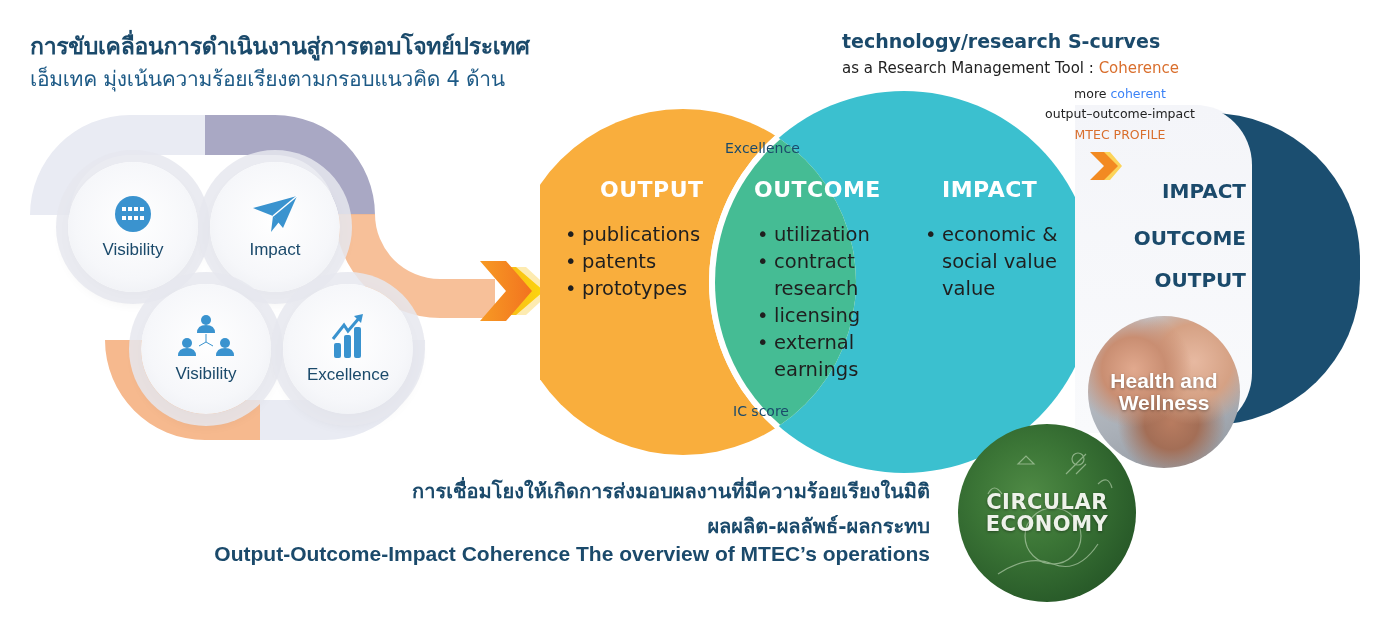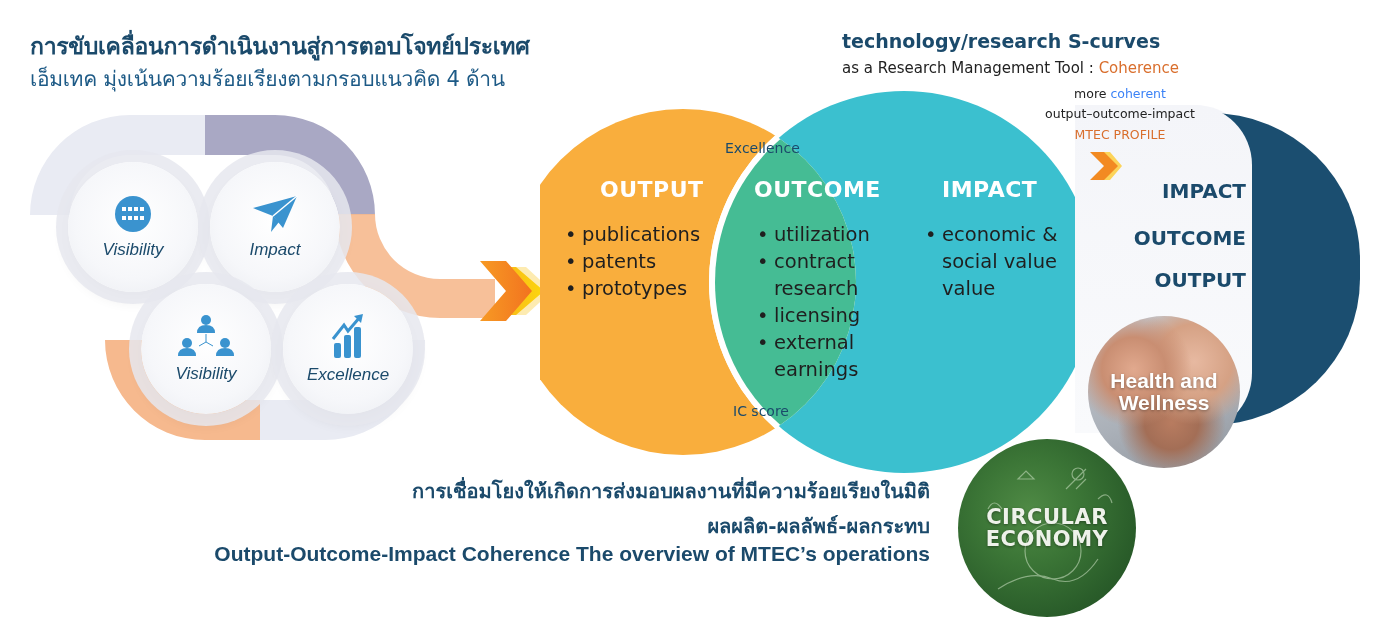--- a/index.html
+++ b/index.html
@@ -14,21 +14,21 @@
     
     .st-title { left: 842px; top: 30px; font-size: 19px; font-weight: bold; color: #1b4a6b; white-space: nowrap; }
     .st-sub { left: 842px; top: 59px; font-size: 15px; color: #222; white-space: nowrap; }
     .st-sub .accent { color: #d96e2c; }
     .note { font-size: 12.5px; color: #222; text-align: center; white-space: nowrap; }
     .note .accent { color: #3b82f6; }
     .pillar {
       position: absolute; width: 130px; height: 130px; border-radius: 50%;
       background: radial-gradient(circle at 50% 45%, #ffffff 0%, #f6f7fa 60%, #e9ebf0 100%);
       box-shadow: 0 0 0 12px rgba(230,232,238,0.85), 0 6px 16px rgba(0,0,0,0.12);
-      display: flex; flex-direction: column; align-items: center; justify-content: center; font-style: italic;
+      display: flex; flex-direction: column; align-items: center; justify-content: center;
     }
     .pillar .lbl { font-family: "Liberation Sans", sans-serif; font-size: 17px; color: #1b4a6b; margin-top: 6px; }
     .pillar svg { display: block; }
     .venn-head { position: absolute; font-family: "DejaVu Sans", sans-serif; font-weight: bold; font-size: 22px; color: #ffffff; letter-spacing: 0.5px; white-space: nowrap; }
     .venn-list { position: absolute; list-style: none; font-family: "DejaVu Sans", sans-serif; font-size: 19.5px; line-height: 27px; color: #1f1f1f; }
     .venn-list li { position: relative; padding-left: 17px; white-space: nowrap; }
     .venn-list li::before { content: "•"; position: absolute; left: 0; top: 0; }
     .venn-list li.cont::before { content: ""; }
     .venn-note { position: absolute; font-size: 14px; color: #1b4a6b; white-space: nowrap; }
 
@@ -38,21 +38,21 @@
     .stack { position: absolute; right: 149px; font-family: "DejaVu Sans", sans-serif; font-weight: bold; font-size: 20px; color: #1b4a6b; text-align: right; white-space: nowrap; }
 
     .photo { position: absolute; border-radius: 50%; overflow: hidden; display: flex; align-items: center; justify-content: center; text-align: center; }
     .photo .cap { position: relative; z-index: 2; color: #ffffff; font-weight: bold; line-height: 1.05; }
     .health { left: 1088px; top: 316px; width: 152px; height: 152px;
       background: radial-gradient(circle at 30% 35%, #e1a98e 0%, #c98e72 22%, transparent 40%),
                   radial-gradient(circle at 70% 30%, #e7b9a1 0%, #d5a184 25%, transparent 42%),
                   radial-gradient(circle at 55% 70%, #b87c60 0%, #a36e56 20%, transparent 40%),
                   linear-gradient(160deg, #c8ccd2, #aab0b8 60%, #8f959d); }
     .health .cap { font-family: "Liberation Sans", sans-serif; font-size: 21px; text-shadow: 0 1px 3px rgba(0,0,0,0.35); }
-    .circular { left: 958px; top: 439px; width: 178px; height: 178px;
+    .circular { left: 958px; top: 424px; width: 178px; height: 178px;
       background: radial-gradient(circle at 40% 40%, #4f8a45 0%, #3b7536 35%, #2a5d2a 70%, #1f4a22 100%); justify-content: center; }
     .circular .cap { font-family: "DejaVu Sans", sans-serif; font-size: 21px; letter-spacing: 0.5px; text-shadow: 0 1px 3px rgba(0,0,0,0.4); color: #eef2ea; }
 
     
     .bottom { position: absolute; right: 465px; text-align: right; white-space: nowrap; color: #1b4a6b; font-weight: bold; }
     .b1 { top: 475px; font-size: 20px; }
     .b2 { top: 510px; font-size: 20px; }
     .b3 { top: 542px; font-size: 21px; font-family: "Liberation Sans", sans-serif; }
   </style>
 </head>

